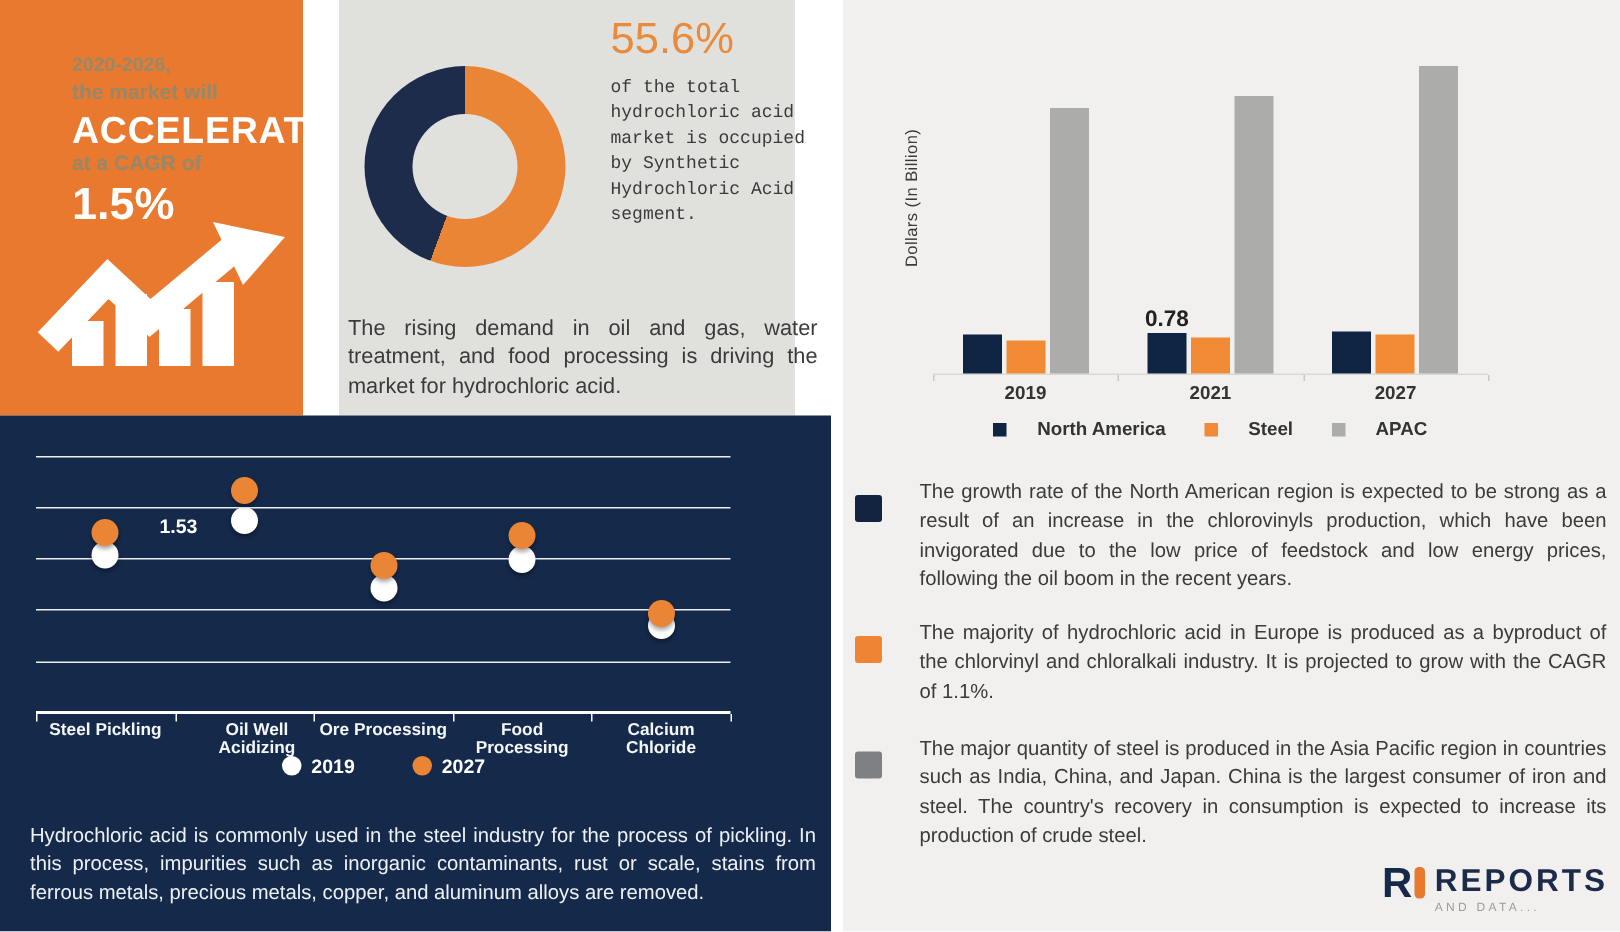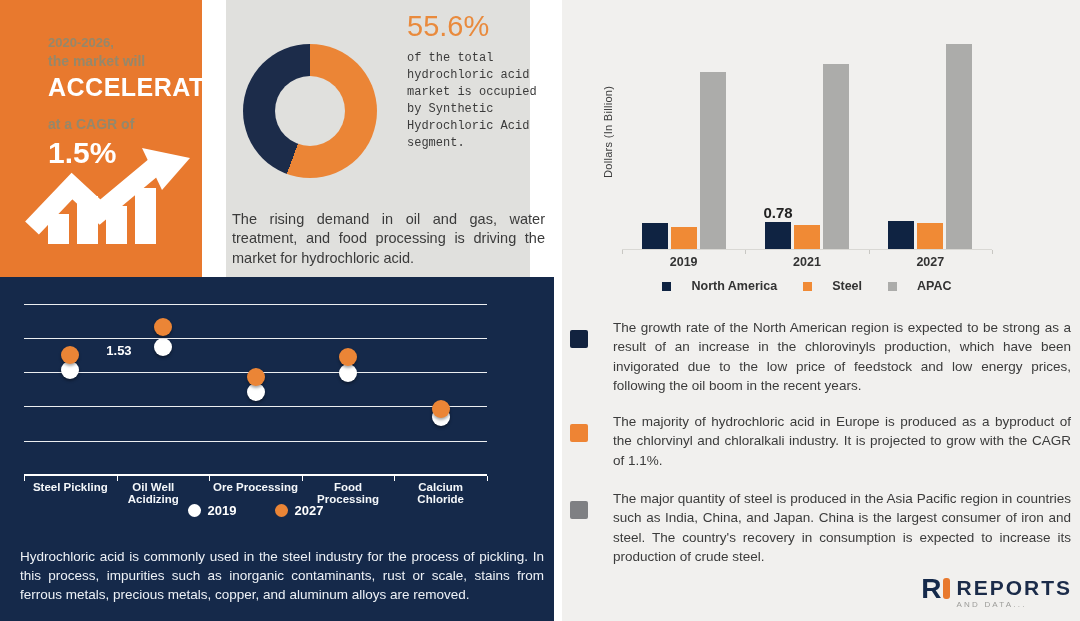--- a/index.html
+++ b/index.html
@@ -6,21 +6,21 @@
   body{width:1080px;height:621px;position:relative;overflow:hidden;background:#ffffff;
        font-family:"Liberation Sans",sans-serif;color:#3B3B3B;}
   .stage{position:absolute;inset:0;}
 
   
   .card-accelerate{position:absolute;left:0;top:0;width:202px;height:277px;background:#E8792E;}
   .acc-text{position:absolute;left:48px;top:36px;line-height:1.12;}
   .acc-period{font-size:13px;font-weight:700;color:#95886B;}
   .acc-line2{font-size:14px;font-weight:700;color:#95886B;margin-top:3px;}
   .acc-emphasis{font-size:25px;font-weight:700;color:#ffffff;letter-spacing:.5px;margin-top:4px;}
-  .acc-line4{font-size:14px;font-weight:700;color:#95886B;margin-top:16px;}
+  .acc-line4{font-size:14px;font-weight:700;color:#95886B;margin-top:0;}
   .acc-cagr{font-size:30px;font-weight:700;color:#ffffff;margin-top:3px;}
   .growth-icon{position:absolute;left:24px;top:146px;}
 
   
   .panel-mid{position:absolute;left:226px;top:0;width:304px;height:277px;background:#E0E0DD;}
   .donut{position:absolute;left:17px;top:44px;width:134px;height:134px;border-radius:50%;}
   .donut::after{content:"";position:absolute;left:32px;top:32px;width:70px;height:70px;border-radius:50%;background:#E0E0DD;}
   .stat{position:absolute;left:181px;top:10px;width:144px;}
   .stat-value{font-size:29px;color:#E98A3C;margin-bottom:7px;}
   .stat-text{font-size:12px;color:#3B3B3B;line-height:1.42;font-family:Liberation Mono, monospace;}
@@ -111,21 +111,21 @@
         <div class="grid" style="left: 24px; width: 463px; top: 60.8px;"></div>
         <div class="grid" style="left: 24px; width: 463px; top: 26.5px;"></div>
         <div class="u-axis" style="left: 24px; width: 463px; top: 197px;"></div>
         <div class="u-tick" style="left: 24px; top: 199px;"></div>
         <div class="u-tick" style="left: 116.6px; top: 199px;"></div>
         <div class="u-tick" style="left: 209.2px; top: 199px;"></div>
         <div class="u-tick" style="left: 301.8px; top: 199px;"></div>
         <div class="u-tick" style="left: 394.4px; top: 199px;"></div>
         <div class="u-tick" style="left: 487px; top: 199px;"></div>
         <div class="u-cat" style="left: 24px; width: 92.6px; top: 204px;">Steel Pickling</div>
-        <div class="u-cat" style="left: 107px; width: 92.6px; top: 204px;">Oil Well Acidizing</div>
+        <div class="u-cat" style="left: 125px; width: 92.6px; top: 204px;">Oil Well Acidizing</div>
         <div class="u-cat" style="left: 209.2px; width: 92.6px; top: 204px;">Ore Processing</div>
         <div class="u-cat" style="left: 301.8px; width: 92.6px; top: 204px;">Food Processing</div>
         <div class="u-cat" style="left: 394.4px; width: 92.6px; top: 204px;">Calcium Chloride</div>
         <div class="dot" style="left: 61.3px; top: 84px; background: rgb(255, 255, 255);"></div>
         <div class="dot" style="left: 153.9px; top: 60.7px; background: rgb(255, 255, 255);"></div>
         <div class="dot" style="left: 246.5px; top: 106px; background: rgb(255, 255, 255);"></div>
         <div class="dot" style="left: 339.1px; top: 86.8px; background: rgb(255, 255, 255);"></div>
         <div class="dot" style="left: 431.7px; top: 130.7px; background: rgb(255, 255, 255);"></div>
         <div class="dot" style="left: 61.3px; top: 69px; background: rgb(235, 133, 54);"></div>
         <div class="dot" style="left: 153.9px; top: 40.8px; background: rgb(235, 133, 54);"></div>

